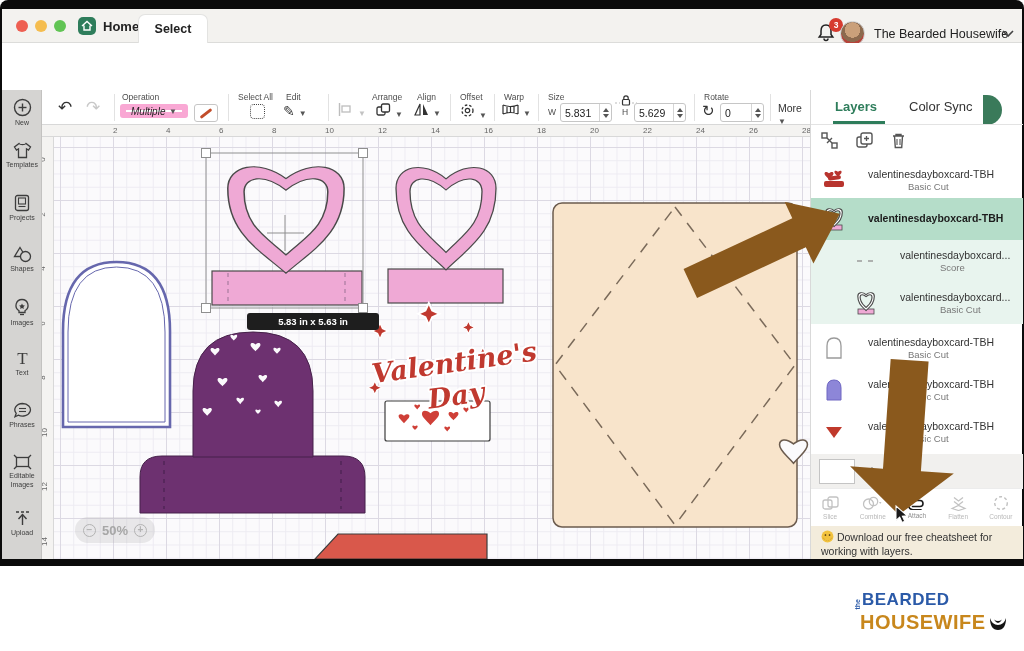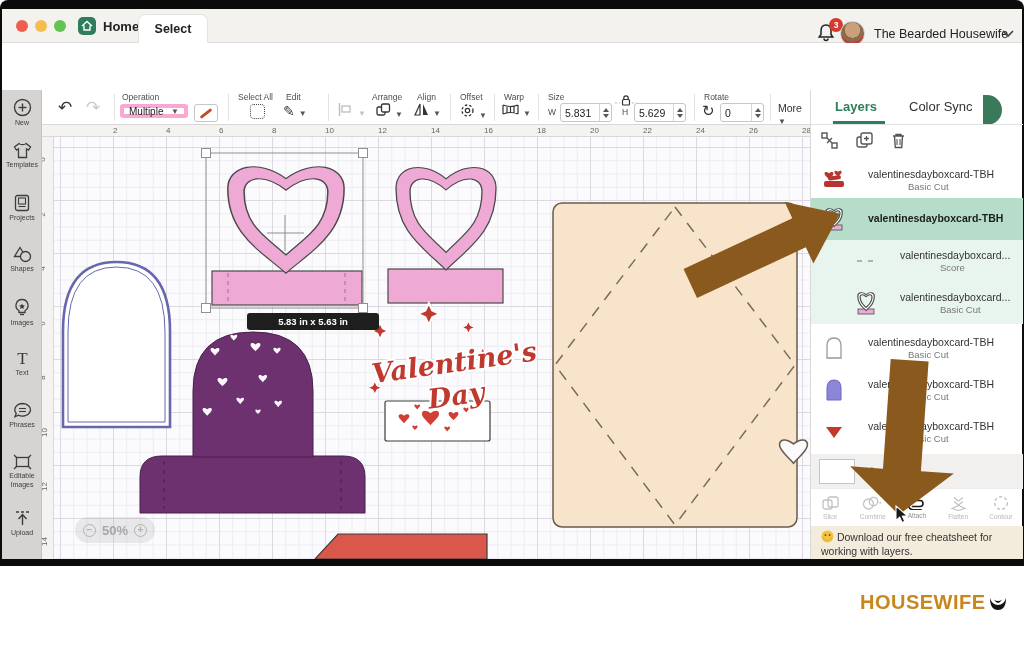--- a/index.html
+++ b/index.html
@@ -29,21 +29,21 @@
   .pb-item { top:60px; font-size:13px; color:#222; display:flex; align-items:center; gap:6px; }
   .make-btn { left:918px; top:52px; width:82px; height:30px; background:#3a7a5a; border-radius:16px; color:#fff; font-size:13px; font-weight:bold; display:flex; align-items:center; justify-content:center; }
   
   .toolbar { left:42px; top:90px; width:768px; height:35px; background:#fff; border-bottom:1px solid #d8d8d8; }
   .tb-sep { top:4px; width:1px; height:27px; background:#e2e2e2; }
   .tb-label { top:2px; font-size:8.5px; color:#4c4c4c; }
   .tb-label.dis { color:#bdbdbd;margin-top:36px; }
   .tb-icon { top:13px; font-size:14px; color:#333; }
   .undo { left:16px; top:7px; font-size:17px; color:#333; }
   .redo { left:44px; top:7px; font-size:17px; color:#c8c8c8; }
-  .op-select { left:78px; top:14px; width:68px; height:14px; border:4px solid #f9a8d4; border-radius:3px; background:#fff; font-size:10px; color:#222; display:flex; align-items:center; justify-content:space-between; padding:0 5px; }
+  .op-select { left:78px; top:14px; width:68px; height:14px; border:6px solid #f9a8d4; border-radius:3px; background:#fff; font-size:10px; color:#222; display:flex; align-items:center; justify-content:space-between; padding:0 5px;font-style:italic; }
   .pen-swatch { left:152px; top:14px; width:24px; height:18px; border:1px solid #c6c6c6; border-radius:3px; background:#fff; display:flex; align-items:center; justify-content:center; }
   .pen-line { width:14px; height:3px; background:#c24d2a; transform:rotate(-38deg); border-radius:2px; }
   .tb-input { top:13px; height:19px; border:1px solid #c6c6c6; border-radius:3px; background:#fff; font-size:10.5px; color:#222; display:flex; align-items:center; }
   .tb-input .val { flex:1; padding:0 4px; }
   .stepper { width:12px; height:100%; border-left:1px solid #d5d5d5; display:flex; flex-direction:column; align-items:center; justify-content:center; gap:2px; }
   .stepper i { width:0; height:0; border-left:3px solid transparent; border-right:3px solid transparent; }
   .stepper .up { border-bottom:4px solid #555; }
   .stepper .dn { border-top:4px solid #555; }
   .chev { font-size:8px; color:#555; }
   .dis-ic { opacity:.35; }
@@ -619,20 +619,24 @@
   <g fill="#8a591d">
     <polygon transform="translate(790,237) rotate(-25)" points="-110,-16 10,-16 10,-34 55,0 10,34 10,16 -110,16"></polygon>
     <polygon transform="translate(903,455) rotate(4)" points="-19,-95 -19,15 -52,15 0,60 52,15 19,15 19,-95"></polygon>
   </g>
   <g transform="translate(896,506) scale(1.15)">
     <path d="M0,0 L0,12.5 L3.2,9.6 L5.3,14.3 L7.6,13.2 L5.5,8.8 L9.8,8.6 Z" fill="#1a1a1a" stroke="#fff" stroke-width="0.9"></path>
   </g>
 </svg>
 
 <div class="abs footer-logo">
+  <div class="logo-r1">
+    <span class="logo-the">the</span>
+    <span class="logo-bearded">BEARDED</span>
+  </div>
   <div class="logo-r2">
     <span class="logo-housewife">HOUSEWIFE</span>
     <svg width="20" height="18" viewBox="0 0 20 18" style="margin-left:2px;margin-top:6px">
       <path d="M2,2 Q2,14 10,14 Q18,14 18,2 Q16,9 10,9 Q4,9 2,2 Z" fill="#141414"></path>
       <path d="M6,3.5 Q10,6.5 14,3.5 Q12,7 10,7 Q8,7 6,3.5 Z" fill="#141414"></path>
     </svg>
   </div>
 </div>
 
 </body></html>

